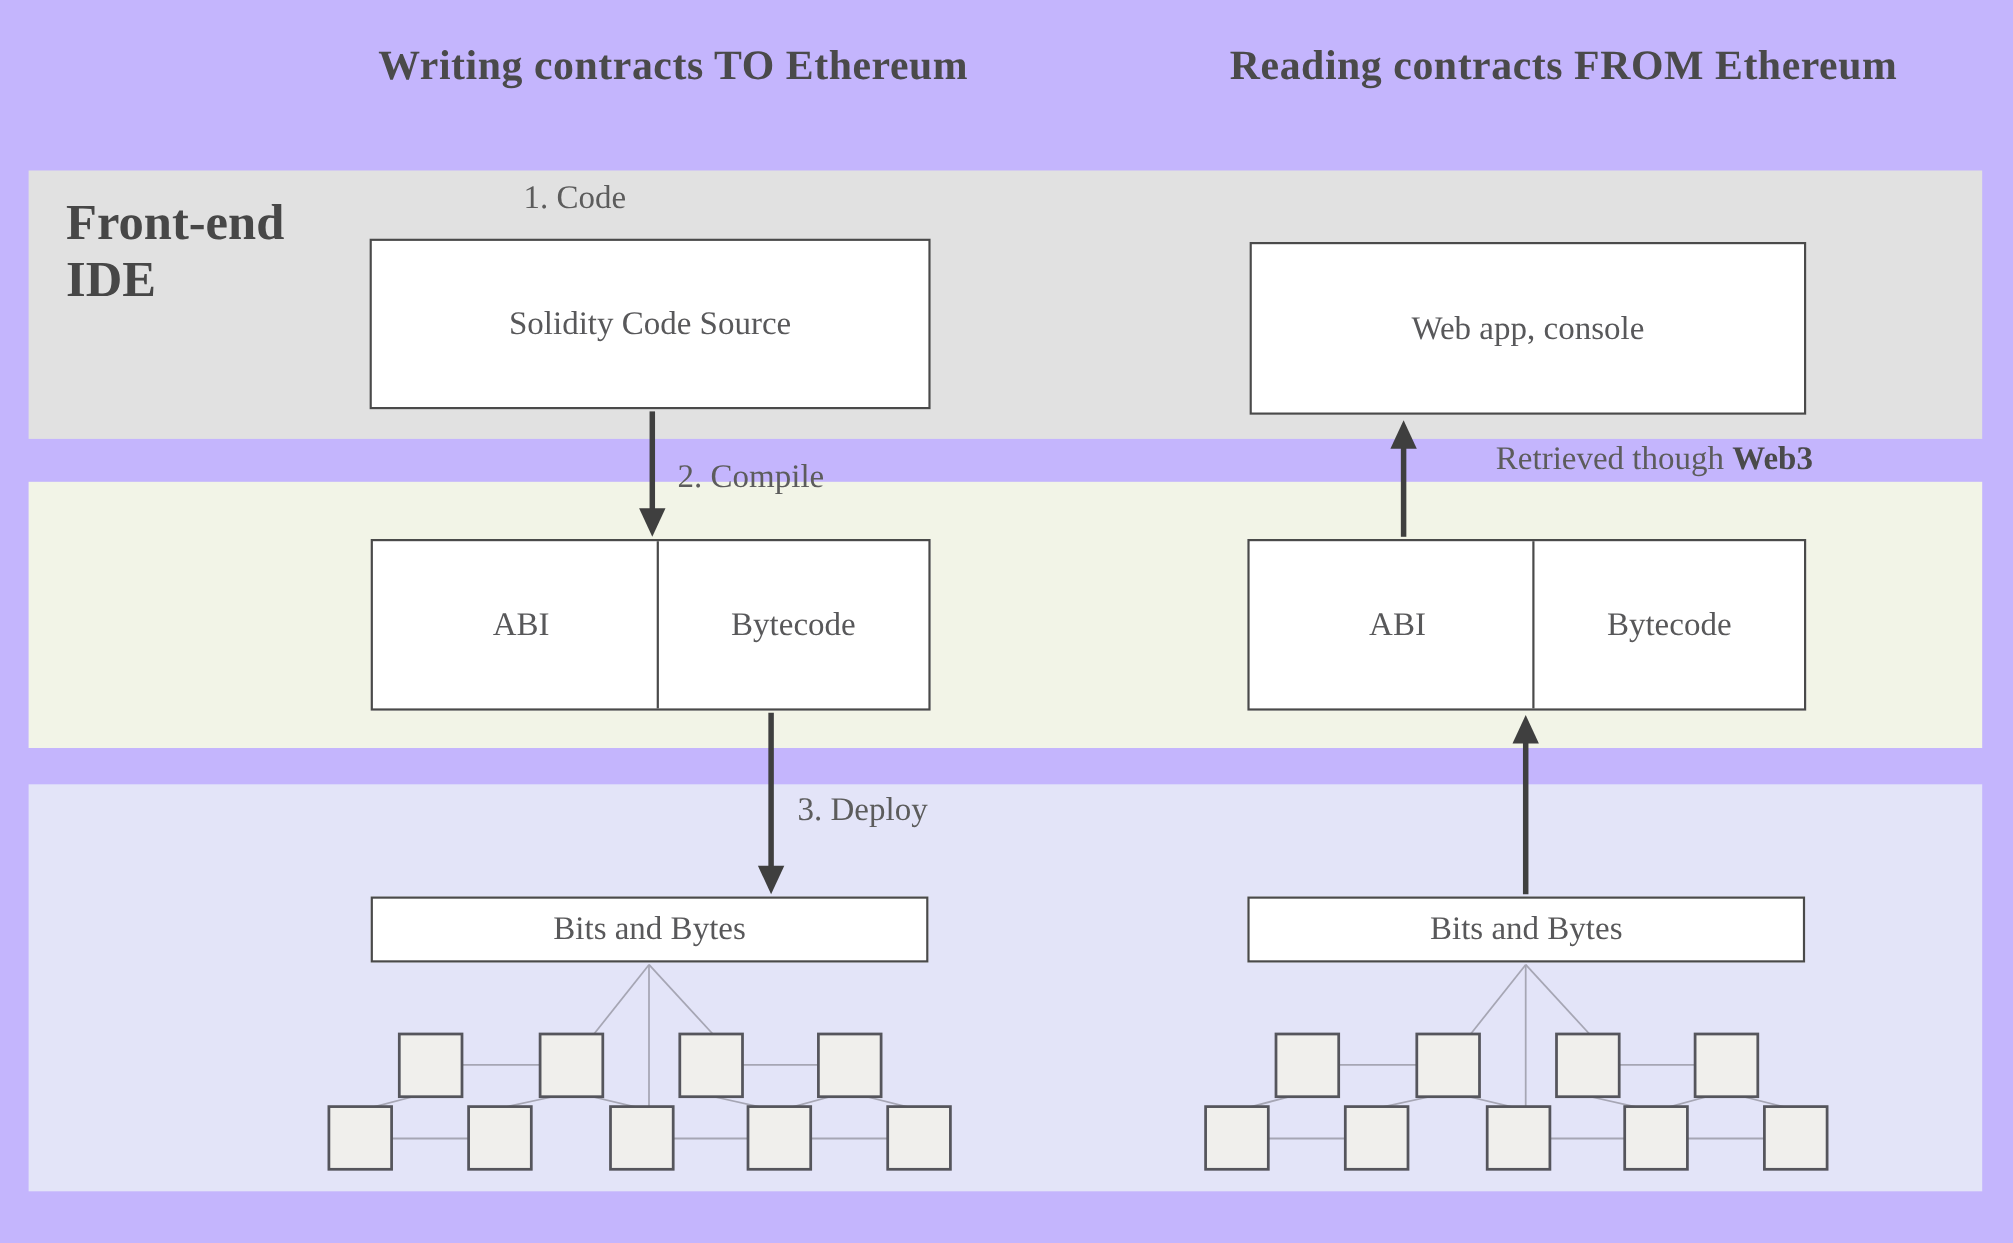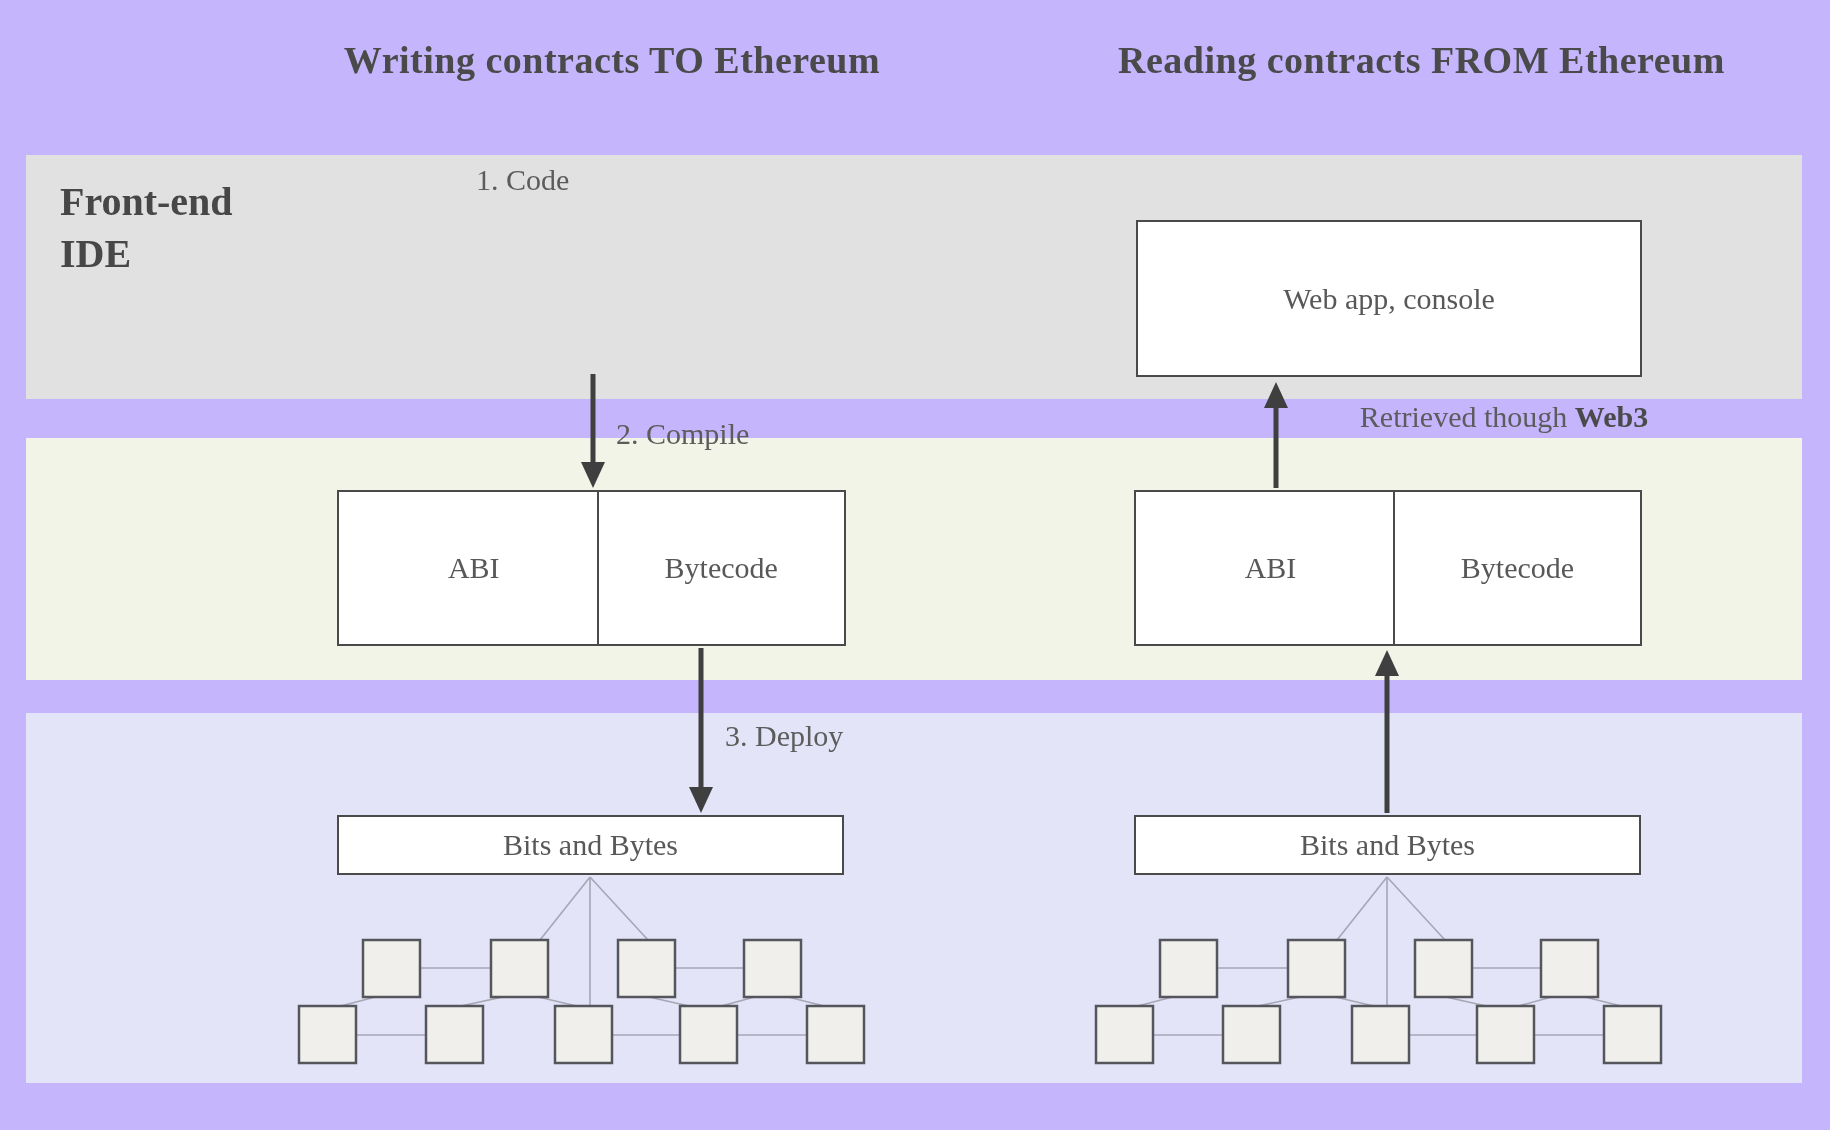--- a/index.html
+++ b/index.html
@@ -6,21 +6,21 @@
   .canvas{
     position:relative;width:1830px;height:1130px;background:#c4b5fd;overflow:hidden;
     font-family:Liberation Serif, serif;color:#4f4f4f;
   }
   .col-title{
     position:absolute;top:38px;width:600px;text-align:center;
     font-size:38px;font-weight:bold;color:#4a4a4a;letter-spacing:0.5px;white-space:nowrap;
   }
   .band{position:absolute;left:26px;width:1776px;}
   .band-label{
-    position:absolute;left:60px;font-size:40px;font-weight:bold;color:#474747;
+    position:absolute;left:60px;font-size:46px;font-weight:bold;color:#474747;
     line-height:52px;
   }
   .band-label span{display:block;}
   .gfx{position:absolute;left:0;top:0;z-index:2;}
   .dbox{
     position:absolute;background:#ffffff;border:2px solid #4a4a4a;box-sizing:border-box;
     display:flex;align-items:center;justify-content:center;
     font-size:30px;color:#58585a;z-index:3;
   }
   .split{padding:0;}
@@ -127,20 +127,23 @@
       <rect x="1477" y="1006" width="57" height="57"></rect>
       <rect x="1604" y="1006" width="57" height="57"></rect>
     </g>
   </svg>
 
   <div class="step-label centered" style="left:476px;top:163px;width:200px;">1. Code</div>
   <div class="step-label" style="left:616px;top:417px;text-align:center;">2. Compile</div>
   <div class="step-label" style="left:725px;top:719px;">3. Deploy</div>
   <div class="step-label" style="left:1298px;top:400px;width:412px;text-align:center;"><span>Retrieved though </span><b>Web3</b></div>
 
+  <div class="dbox" style="left:336px;top:217px;width:510px;height:155px;">
+    <span>Solidity Code Source</span>
+  </div>
   <div class="dbox split" style="left:337px;top:490px;width:509px;height:156px;">
     <div class="cell first">
       <span>ABI</span>
     </div>
     <div class="cell">
       <span>Bytecode</span>
     </div>
   </div>
   <div class="dbox" style="left:337px;top:815px;width:507px;height:60px;">
     <span>Bits and Bytes</span>

